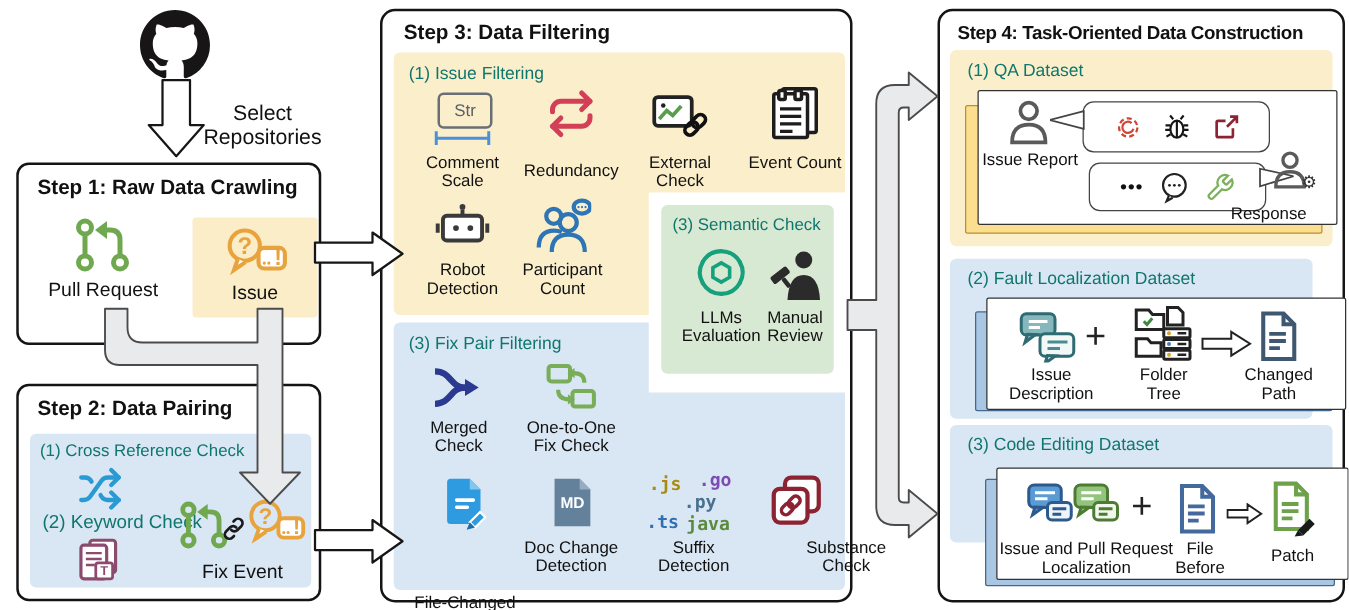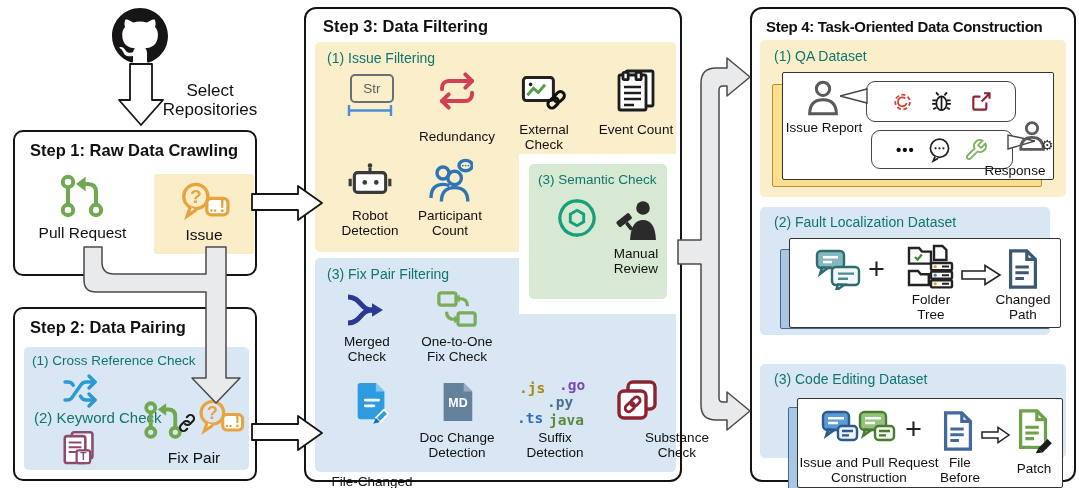--- a/index.html
+++ b/index.html
@@ -8,21 +8,21 @@
   .abs{position:absolute;}
   .box{position:absolute;background:#fff;border:2.5px solid #141414;border-radius:12px;}
   .btitle{position:absolute;font-weight:bold;font-size:16.5px;white-space:nowrap;color:#111;}
   .panel{position:absolute;border-radius:5px;}
   .yellow{background:#fbeecb;}
   .blue{background:#d9e6f3;}
   .green{background:#d7e9d2;}
   .ptitle{position:absolute;font-size:14px;color:#0f766e;white-space:nowrap;}
   .lbl{position:absolute;font-size:13.5px;line-height:1.14;text-align:center;color:#111;}
   .biglbl{position:absolute;font-size:15.5px;text-align:center;color:#111;white-space:nowrap;}
-  .card{position:absolute;border-radius:2px;}
+  .card{position:absolute;border-radius:2px;padding-left:16px;}
   .card.back-y{background:#fbdf8f;border:1.4px solid #bb8f33;}
   .card.back-b{background:#a9c6e2;border:1.4px solid #44688e;}
   .card.front{background:#fff;border:1.4px solid #333;}
   .bubble{position:absolute;border:1.4px solid #444;border-radius:9px;background:#fff;
           display:flex;align-items:center;justify-content:center;gap:13px;}
   .strbox{position:absolute;width:40px;height:25px;border:2.5px solid #6a6f76;border-radius:5px;
           display:flex;align-items:center;justify-content:center;
           font-weight:normal;font-size:13.5px;color:#5a6068;background:#fff0;}
   .suffix{position:absolute;width:78px;height:50px;font-family:"DejaVu Sans Mono",monospace;
           font-weight:bold;font-size:14.5px;}
@@ -120,38 +120,39 @@
             <circle cx="9.5" cy="9" r="6.6" fill="#fff0"></circle>
             <path d="M6.5 14.8 L4.8 19.6 L9.8 16.2" fill="#fff"></path>
             <text x="9.5" y="12.6" text-anchor="middle" font-size="10.5" font-weight="bold" fill="#e8a33d" stroke="none">?</text>
             <rect x="15.5" y="10" width="11.5" height="9" rx="2.5" fill="#fff"></rect>
             <circle cx="18" cy="16.6" r="0.7" fill="#e8a33d" stroke="none"></circle>
               <circle cx="20" cy="16.6" r="0.7" fill="#e8a33d" stroke="none"></circle>
             <text x="24" y="17.4" text-anchor="middle" font-size="10" font-weight="bold" fill="#e8a33d" stroke="none">!</text>
           </svg>
         </div>
       </div>
-      <div class="biglbl" style="left:118px;top:102px;width:104px;">Fix Pair</div>
+      <div class="biglbl" style="left:118px;top:102px;width:104px;">Fix Event</div>
     </div>
   </div>
 
   <div class="box" style="left:304px;top:7px;width:374px;height:471px;">
     <div class="btitle" style="left:17px;top:8px;">Step 3: Data Filtering</div>
 
     <div class="panel yellow" style="left:9px;top:33px;width:361px;height:210px;">
       <div class="ptitle" style="left:12px;top:8px;">(1) Issue Filtering</div>
 
       <div class="abs" style="left:35px;top:32px;">
         <div class="strbox" style="left:0;top:0;">
             <span>Str</span>
           </div>
         <svg class="abs" style="left:-4px;top:29px;" width="48" height="15" viewBox="0 0 48 15">
           <path d="M3 2 V13 M45 2 V13 M3 7.5 H45" stroke="#4a90d9" stroke-width="2.4" fill="none"></path>
         </svg>
       </div>
+      <div class="lbl" style="left:16px;top:80px;width:78px;">Comment Scale</div>
 
       <div class="abs" style="left:122px;top:28px;">
         <svg width="40" height="42" viewBox="0 0 24 24" fill="none" stroke="#d23f57" stroke-width="2.4" stroke-linecap="round" stroke-linejoin="round">
           <path d="m17 2 4 4-4 4"></path>
             <path d="M3 11v-1a4 4 0 0 1 4-4h14"></path>
           <path d="m7 22-4-4 4-4"></path>
             <path d="M21 13v1a4 4 0 0 1-4 4H3"></path>
         </svg>
       </div>
       <div class="lbl" style="left:103px;top:87px;width:78px;">Redundancy</div>
@@ -282,20 +283,21 @@
             <path d="M20 4.5 A 15.5 15.5 0 0 1 33.4 12.2"></path>
             <path d="M20 4.5 A 15.5 15.5 0 0 1 33.4 12.2" transform="rotate(60 20 20)"></path>
             <path d="M20 4.5 A 15.5 15.5 0 0 1 33.4 12.2" transform="rotate(120 20 20)"></path>
             <path d="M20 4.5 A 15.5 15.5 0 0 1 33.4 12.2" transform="rotate(180 20 20)"></path>
             <path d="M20 4.5 A 15.5 15.5 0 0 1 33.4 12.2" transform="rotate(240 20 20)"></path>
             <path d="M20 4.5 A 15.5 15.5 0 0 1 33.4 12.2" transform="rotate(300 20 20)"></path>
             <polygon points="20,13 26.1,16.5 26.1,23.5 20,27 13.9,23.5 13.9,16.5" stroke-width="2.6"></polygon>
           </g>
         </svg>
       </div>
+      <div class="lbl" style="left:12px;top:82px;width:72px;">LLMs Evaluation</div>
       <div class="abs" style="left:84px;top:34px;">
         <svg width="46" height="42" viewBox="0 0 23 21" fill="#2b2b2b">
           <circle cx="15" cy="5" r="3.4"></circle>
           <path d="M8.5 21 q0.5-10 6.5-10 q6 0 6.5 10 z"></path>
           <g transform="rotate(-38 5.5 11)">
             <rect x="1.5" y="9.4" width="8" height="3.4" rx="0.8"></rect>
             <rect x="4.7" y="12.8" width="1.8" height="4.4" rx="0.6"></rect>
           </g>
         </svg>
       </div>
@@ -396,26 +398,27 @@
         <svg class="abs" style="left:170px;top:24px;" width="42" height="24" viewBox="0 0 42 24">
           <polygon points="2,8 25,8 25,2.5 40,12 25,21.5 25,16 2,16" fill="#fff" stroke="#222" stroke-width="1.6"></polygon>
         </svg>
         <div class="abs" style="left:212px;top:9px;">
           <svg width="42" height="42" viewBox="0 0 22 22" fill="none" stroke="#3e5872" stroke-width="1.7">
             <path d="M4.5 1.5 h8.5 L17.5 6 V20.5 h-13 z" fill="#fff"></path>
             <path d="M13 1.5 V6 h4.5"></path>
             <path d="M7 10 h7 M7 13 h7 M7 16 h4.5" stroke-width="1.6"></path>
           </svg>
         </div>
+        <div class="lbl" style="left:3px;top:53px;width:96px;">Issue Description</div>
         <div class="lbl" style="left:113px;top:53px;width:56px;">Folder Tree</div>
         <div class="lbl" style="left:201px;top:53px;width:64px;">Changed Path</div>
       </div>
     </div>
 
-    <div class="panel blue" style="left:8px;top:331px;width:306px;height:94px;margin-top:24px;">
+    <div class="panel blue" style="left:8px;top:331px;width:306px;height:94px;">
       <div class="ptitle" style="left:14px;top:7px;">(3) Code Editing Dataset</div>
       <div class="card back-b" style="left:28px;top:43px;width:262px;height:84px;"></div>
       <div class="card front" style="left:37px;top:34px;width:264px;height:88px;">
         <div class="abs" style="left:23px;top:10px;">
           <svg width="76" height="46" viewBox="0 0 38 23" fill="none" stroke-width="1.2">
             <rect x="1" y="1.5" width="13" height="9" rx="2.2" fill="#5b9bd5" stroke="#2c5a8c"></rect>
             <polygon points="3.5,10.3 2.5,13.5 6.8,10.4" fill="#5b9bd5" stroke="#2c5a8c"></polygon>
             <path d="M3.5 4.6 h8 M3.5 7 h5" stroke="#fff"></path>
             <rect x="8.5" y="8.5" width="9.5" height="7" rx="1.8" fill="#eef4fb" stroke="#2c5a8c"></rect>
             <path d="M10.5 11 h5.5 M10.5 13.2 h3.5" stroke="#2c5a8c"></path>
@@ -439,21 +442,21 @@
         </svg>
         <div class="abs" style="left:214px;top:9px;">
           <svg width="44" height="46" viewBox="0 0 23 24" fill="none" stroke="#6da14a" stroke-width="1.7">
             <path d="M4.5 1.5 h8.5 L17.5 6 V20.5 h-13 z" fill="#fff"></path>
             <path d="M13 1.5 V6 h4.5"></path>
             <path d="M7 10 h7 M7 13 h7 M7 16 h4.5" stroke-width="1.6"></path>
             <polygon points="13.8,21 18.6,16.2 20.8,18.4 16,23.2" fill="#1a1a1a" stroke="none"></polygon>
             <polygon points="12.4,23.6 13.8,21 16,23.2" fill="#1a1a1a" stroke="none"></polygon>
           </svg>
         </div>
-        <div class="lbl" style="left:0;top:56px;width:142px;">Issue and Pull Request Construction</div>
+        <div class="lbl" style="left:0;top:56px;width:142px;">Issue and Pull Request Localization</div>
         <div class="lbl" style="left:137px;top:56px;width:50px;">File Before</div>
         <div class="lbl" style="left:210px;top:62px;width:52px;">Patch</div>
       </div>
     </div>
   </div>
 
   <svg class="abs" style="left:0;top:0;z-index:40;pointer-events:none;" width="1079" height="488" viewBox="0 0 1079 488">
     <path d="M130 64 L152 64 L152 100 L163 100 L141 125 L119 100 L130 100 Z" fill="#fff" stroke="#161616" stroke-width="1.8" stroke-linejoin="round"></path>
     <path d="M84 247 L102 247 L102 262 Q102 274 114 274 L206 274 L206 247 L226 247 L226 378 L240 378 L216 403 L192 378 L206 378 L206 292 L96 292 Q84 292 84 280 Z" fill="#e9eaeb" stroke="#4b4b4b" stroke-width="1.5" stroke-linejoin="round"></path>
     <path d="M252 194 L298 194 L298 186 L322 203 L298 220 L298 210 L252 210 Z" fill="#fff" stroke="#161616" stroke-width="1.8" stroke-linejoin="round"></path>

